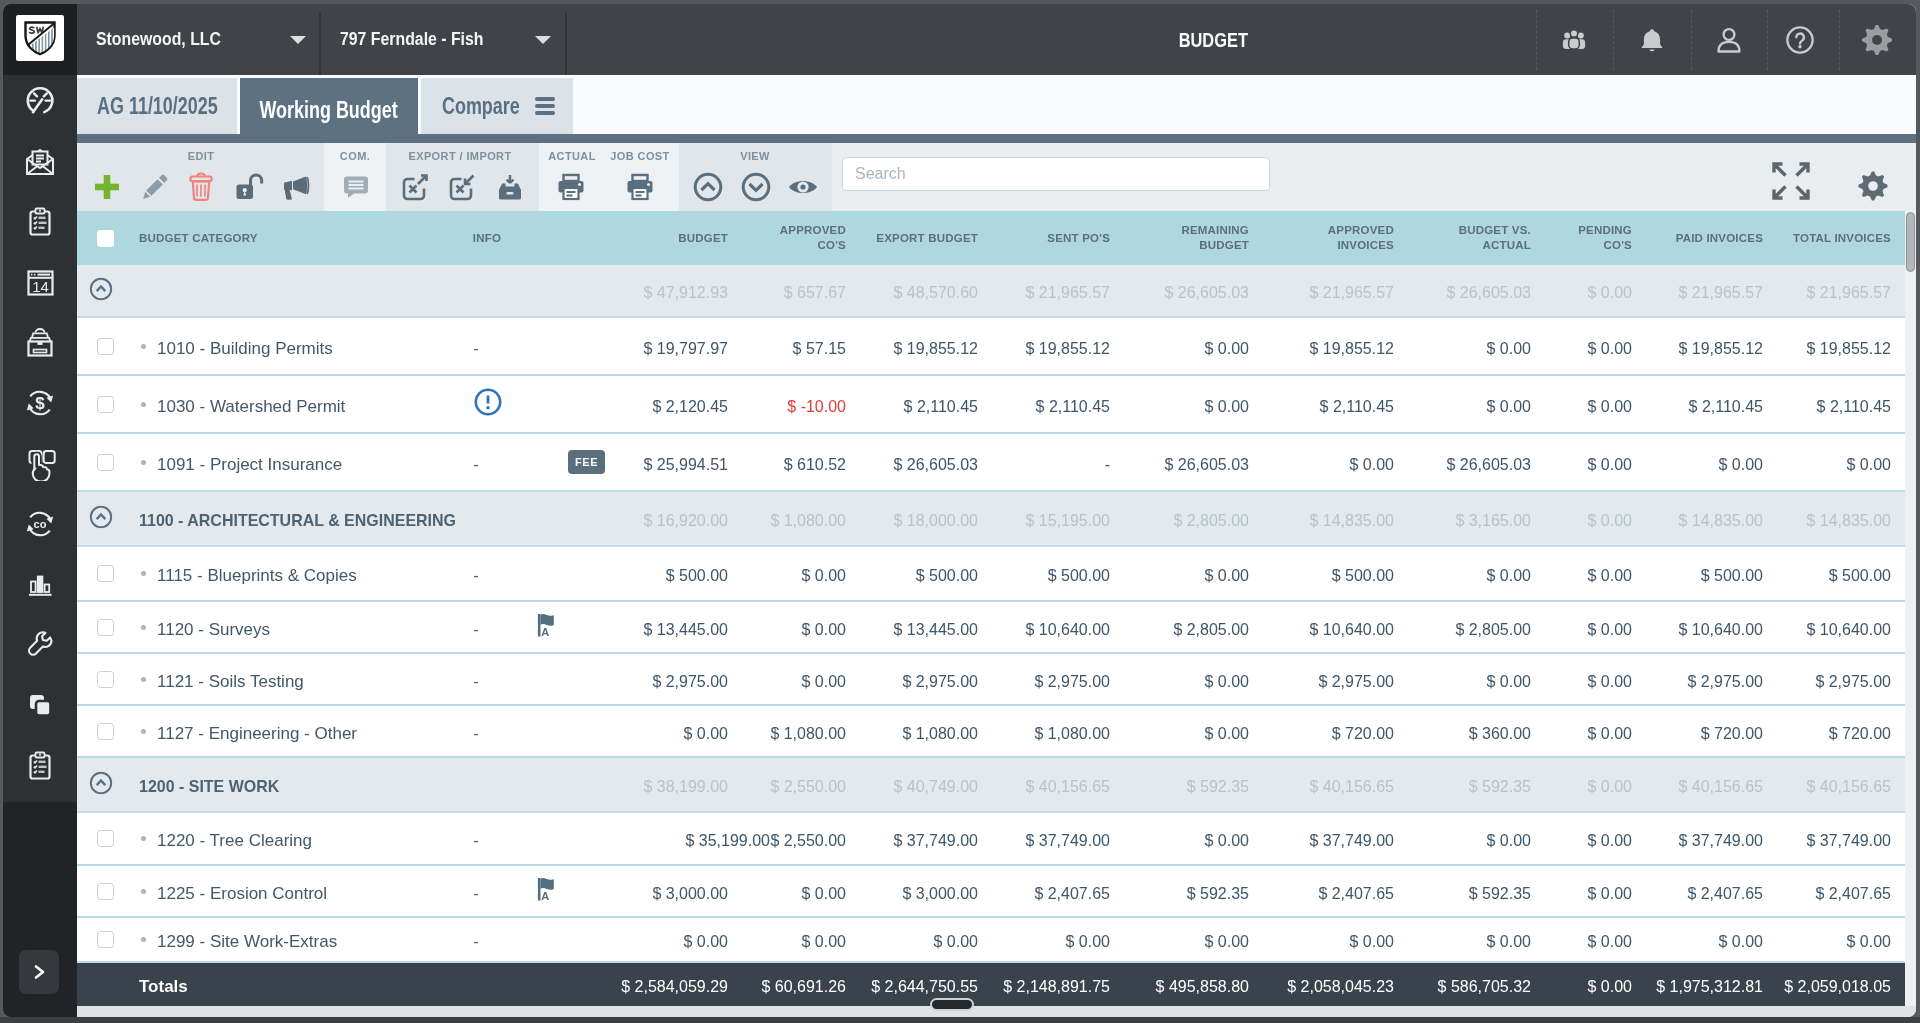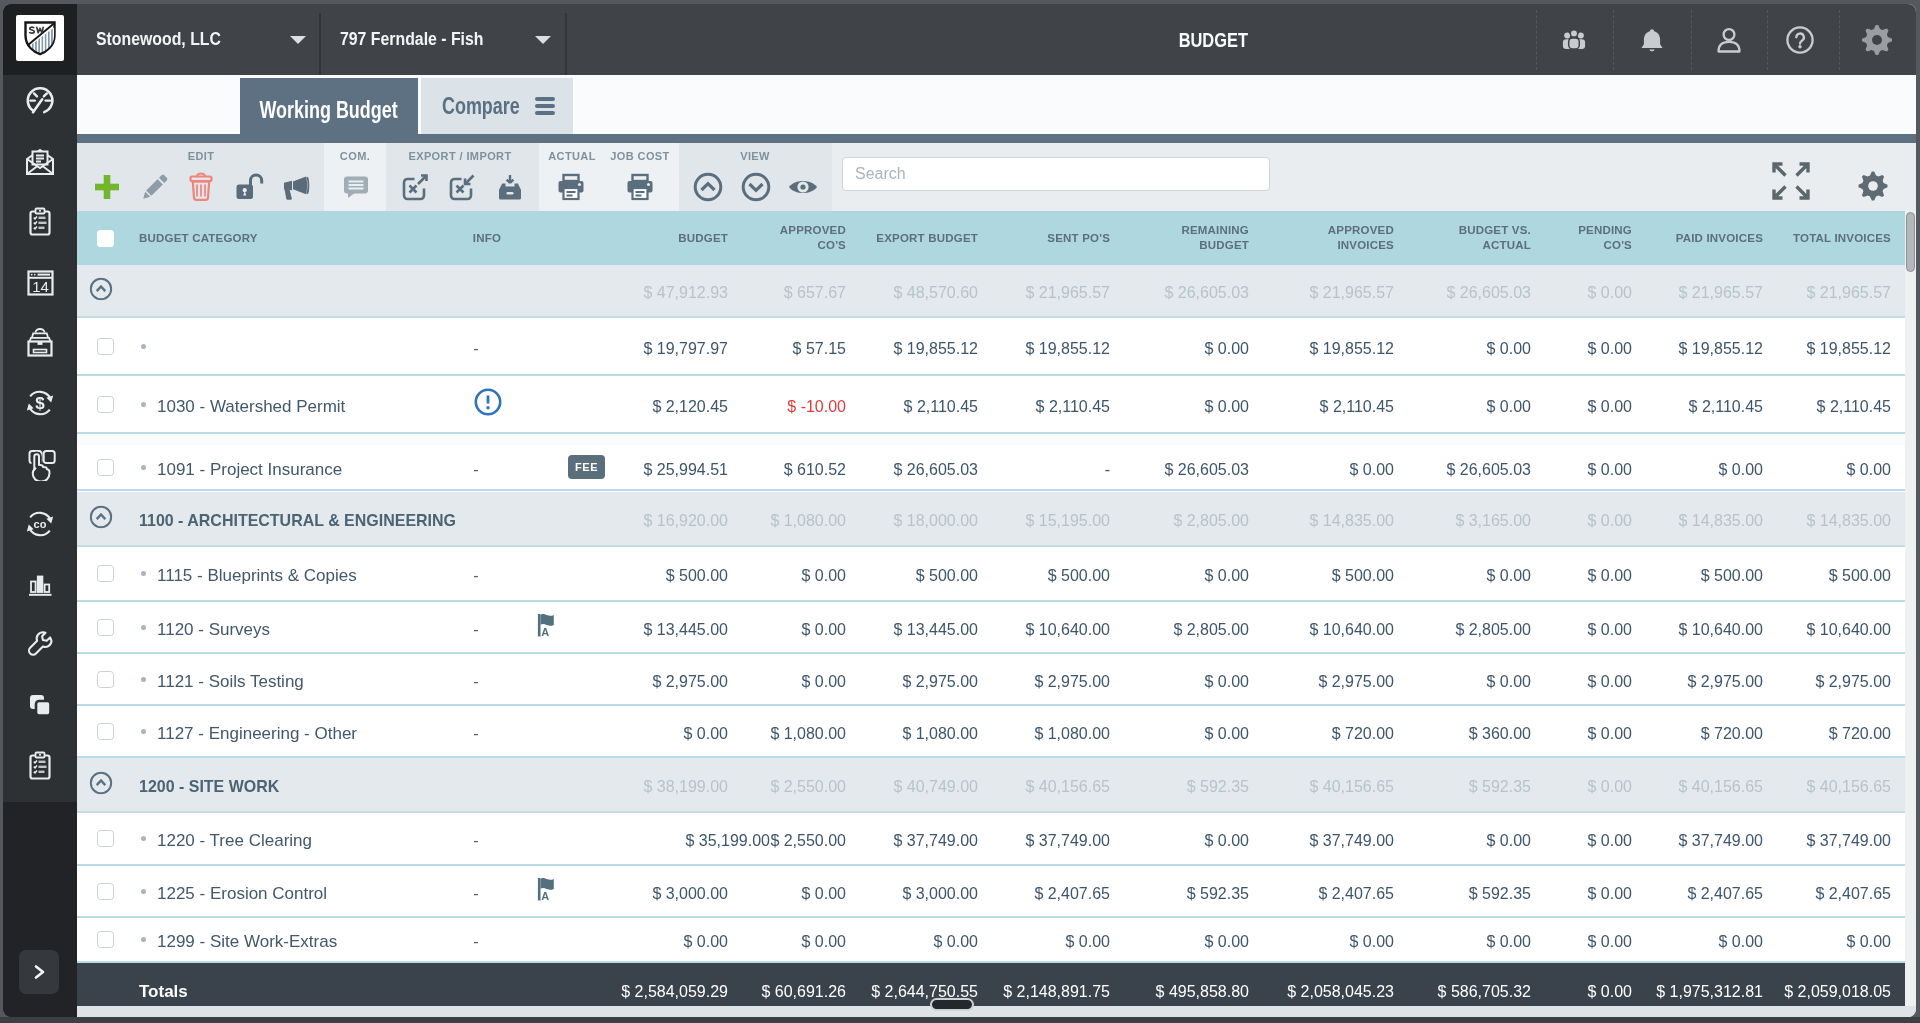--- a/index.html
+++ b/index.html
@@ -44,21 +44,21 @@
 .gname{left:62px;font-size:17px;font-weight:bold;color:#4b6373;white-space:nowrap;transform-origin:0 50%}
 .gname span{display:inline-block;transform:scaleX(0.94);transform-origin:0 50%}
 .dot{position:absolute;left:64px;top:50%;width:5px;height:5px;margin-top:-2.5px;border-radius:50%;background:#aab4bc}
 .dash{position:absolute;left:391px;width:16px;text-align:center;top:0;bottom:0;display:flex;align-items:center;justify-content:center;font-size:16px;color:#55606b;padding-top:5px}
 .gchev{position:absolute;left:24px;top:50%;transform:translate(-50%,-50%)}
 .iic{position:absolute;left:411px;top:50%;transform:translate(-50%,-50%)}
 .fic{position:absolute;left:470px;top:50%;transform:translate(-50%,-50%)}
 .fee{position:absolute;left:491px;top:50%;margin-top:-12px;width:37px;height:24px;background:#5b6e7c;border-radius:4px;color:#fff;font-size:11px;font-weight:bold;letter-spacing:0.6px;display:flex;align-items:center;justify-content:center}
 .red{color:#e13c3c !important}
 #totals{position:absolute;left:74px;top:959px;width:1828px;height:43px;background:#3a424b;color:#fff;font-size:16px}
-#totals .cell{height:53px}
+#totals .cell{height:43px}
 #hstrip{position:absolute;left:74px;top:1002px;right:0;height:11px;background:#dfe3e6}
 #vtrack{position:absolute;left:1902px;top:207px;width:11px;height:795px;background:#eef0f2}
 #vthumb{position:absolute;left:1903px;top:208px;width:9px;height:60px;background:#b4b7ba;border:1px solid #8d9093;border-radius:5px}
 #pill{position:absolute;left:927px;top:994px;width:44px;height:13px;background:#24272b;border:2px solid #ccd1d4;border-radius:7px;z-index:5}
 #botstrip{position:absolute;left:0;bottom:0;width:1920px;height:6px;background:#3c4044}
 </style></head><body>
 
 <div id="app">
 <div id="topbar">
 <div id="logo">
@@ -219,20 +219,23 @@
 <line x1="15.5" y1="22.8" x2="21.5" y2="22.8" stroke="#e9ebec" stroke-width="2.4" opacity="0.8"></line>
         </svg></div>
 <div id="sbbtn">
         <svg width="16" height="16" viewBox="0 0 16 16">
           <path d="M5,2.5 l7,5.5 -7,5.5" fill="none" stroke="#f2f3f4" stroke-width="2.7" stroke-linejoin="round" stroke-linecap="round"></path>
         </svg>
       </div>
 </div>
 <div id="tabrow"></div>
     <div id="tabstrip"></div>
+<div class="tab" style="left:74px;width:160px">
+      <span class="tx">AG 11/10/2025</span>
+    </div>
 <div class="tab" id="tab2" style="left:237px;width:178px">
       <span class="tx">Working Budget</span>
     </div>
 <div class="tab" style="left:418px;width:152px;padding-right:8px">
       <span class="tx">Compare</span>
       <span class="burger">
         <i></i>
         <i></i>
         <i></i>
       </span>
@@ -391,20 +394,21 @@
 <div class="cell num" style="right:656px">$ 26,605.03</div>
 <div class="cell num" style="right:511px">$ 21,965.57</div>
 <div class="cell num" style="right:374px">$ 26,605.03</div>
 <div class="cell num" style="right:273px">$ 0.00</div>
 <div class="cell num" style="right:142px">$ 21,965.57</div>
 <div class="cell num" style="right:14px">$ 21,965.57</div>
 </div>
 <div class="row" style="top:53px;height:58px">
 <span class="cb"></span>
         <span class="dot"></span>
+<div class="cell name">1010 - Building Permits</div>
 <div class="dash">-</div>
 <div class="cell num" style="right:1177px">$ 19,797.97</div>
 <div class="cell num" style="right:1059px">$ 57.15</div>
 <div class="cell num" style="right:927px">$ 19,855.12</div>
 <div class="cell num" style="right:795px">$ 19,855.12</div>
 <div class="cell num" style="right:656px">$ 0.00</div>
 <div class="cell num" style="right:511px">$ 19,855.12</div>
 <div class="cell num" style="right:374px">$ 0.00</div>
 <div class="cell num" style="right:273px">$ 0.00</div>
 <div class="cell num" style="right:142px">$ 19,855.12</div>
@@ -423,21 +427,21 @@
 <div class="cell num red" style="right:1059px">$ -10.00</div>
 <div class="cell num" style="right:927px">$ 2,110.45</div>
 <div class="cell num" style="right:795px">$ 2,110.45</div>
 <div class="cell num" style="right:656px">$ 0.00</div>
 <div class="cell num" style="right:511px">$ 2,110.45</div>
 <div class="cell num" style="right:374px">$ 0.00</div>
 <div class="cell num" style="right:273px">$ 0.00</div>
 <div class="cell num" style="right:142px">$ 2,110.45</div>
 <div class="cell num" style="right:14px">$ 2,110.45</div>
 </div>
-<div class="row" style="top:180px;height:46px">
+<div class="row" style="top:169px;height:58px">
 <span class="cb"></span>
         <span class="dot"></span>
 <div class="cell name">1091 - Project Insurance</div>
 <div class="dash">-</div>
 <span class="fee">FEE</span>
 <div class="cell num" style="right:1177px">$ 25,994.51</div>
 <div class="cell num" style="right:1059px">$ 610.52</div>
 <div class="cell num" style="right:927px">$ 26,605.03</div>
 <div class="cell num" style="right:795px">-</div>
 <div class="cell num" style="right:656px">$ 26,605.03</div>

